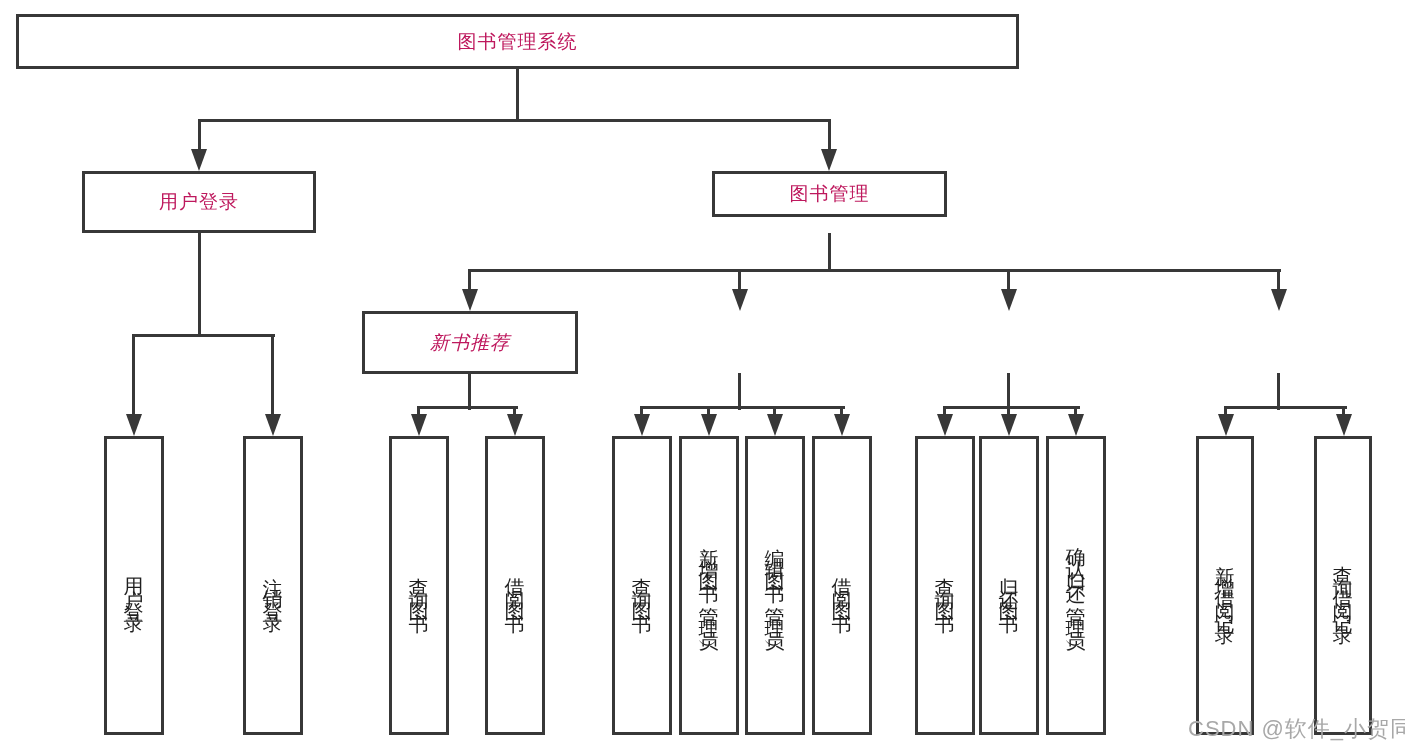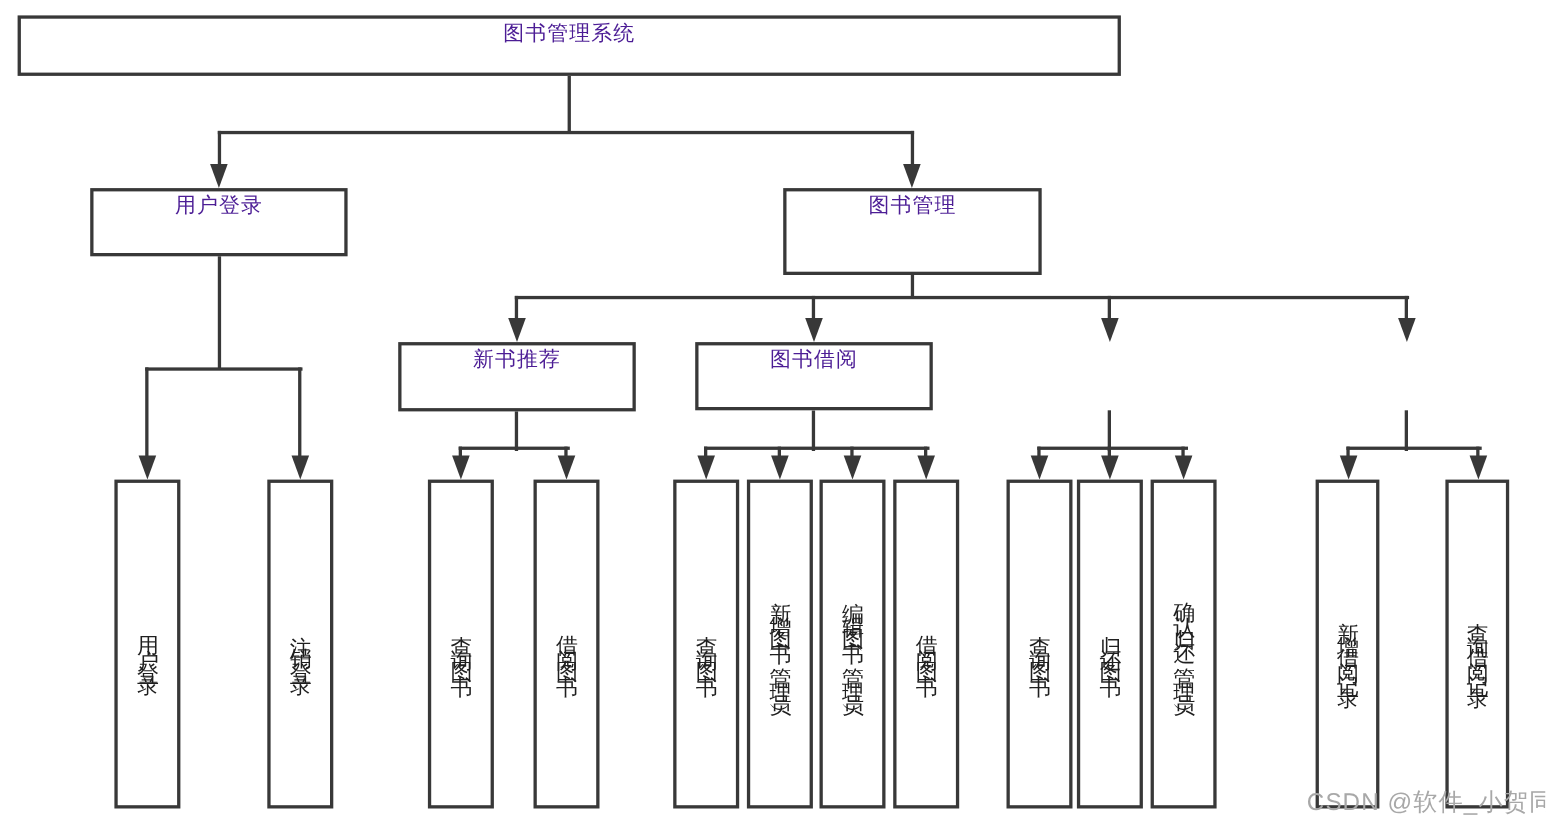--- a/index.html
+++ b/index.html
@@ -10,23 +10,23 @@
     background: #ffffff;
     font-family: "Liberation Sans", "DejaVu Sans", sans-serif;
     overflow: hidden;
   }
   .node {
     position: absolute;
     box-sizing: border-box;
     border: 3px solid #383838;
     background: #ffffff;
     display: flex;
-    align-items: flex-start;
+    align-items: center;
     justify-content: center;
-    color: #4c1d95;
+    color: #be185d;
     font-size: 19px;
     letter-spacing: 1px;
     white-space: nowrap;
     z-index: 2;
   }
   .vnode {
     position: absolute;
     box-sizing: border-box;
     border: 3px solid #383838;
     background: #ffffff;
@@ -73,29 +73,26 @@
 
 <div id="canvas">
 
   <div class="node" style="left:16px; top:14px; width:1003px; height:55px;">
     <span>图书管理系统</span>
   </div>
 
   <div class="node" style="left:82px; top:171px; width:234px; height:62px;">
     <span>用户登录</span>
   </div>
-  <div class="node" style="left:712px; top:171px; width:235px; height:79px;">
+  <div class="node" style="left:712px; top:171px; width:235px; height:46px;">
     <span>图书管理</span>
   </div>
 
-  <div class="node" style="left:362px; top:311px; width:216px; height:63px;">
+  <div class="node" style="left:362px; top:311px; width:216px; height:63px;font-style:italic;">
     <span>新书推荐</span>
-  </div>
-  <div class="node" style="left:632px; top:311px; width:216px; height:62px;">
-    <span>图书借阅</span>
   </div>
 
   <div class="vnode" style="left:104px; top:436px; width:60px; height:299px;">
     <span class="vtext">用户登录</span>
   </div>
   <div class="vnode" style="left:243px; top:436px; width:60px; height:299px;">
     <span class="vtext">注销登录</span>
   </div>
 
   <div class="vnode" style="left:389px; top:436px; width:60px; height:299px;">

